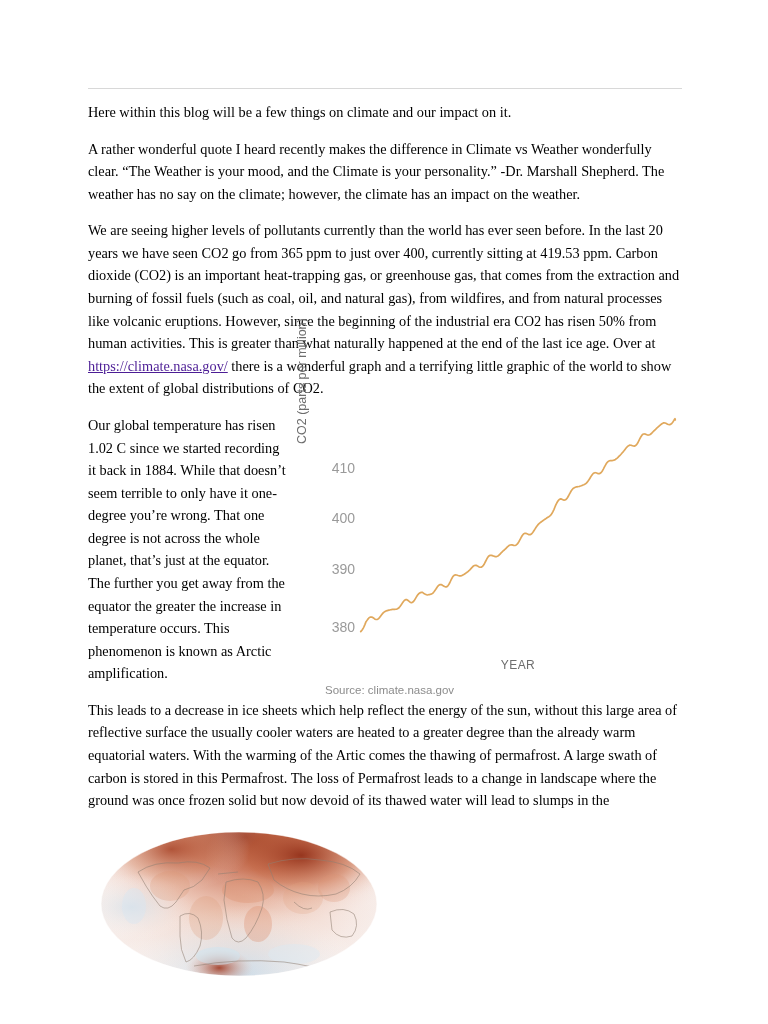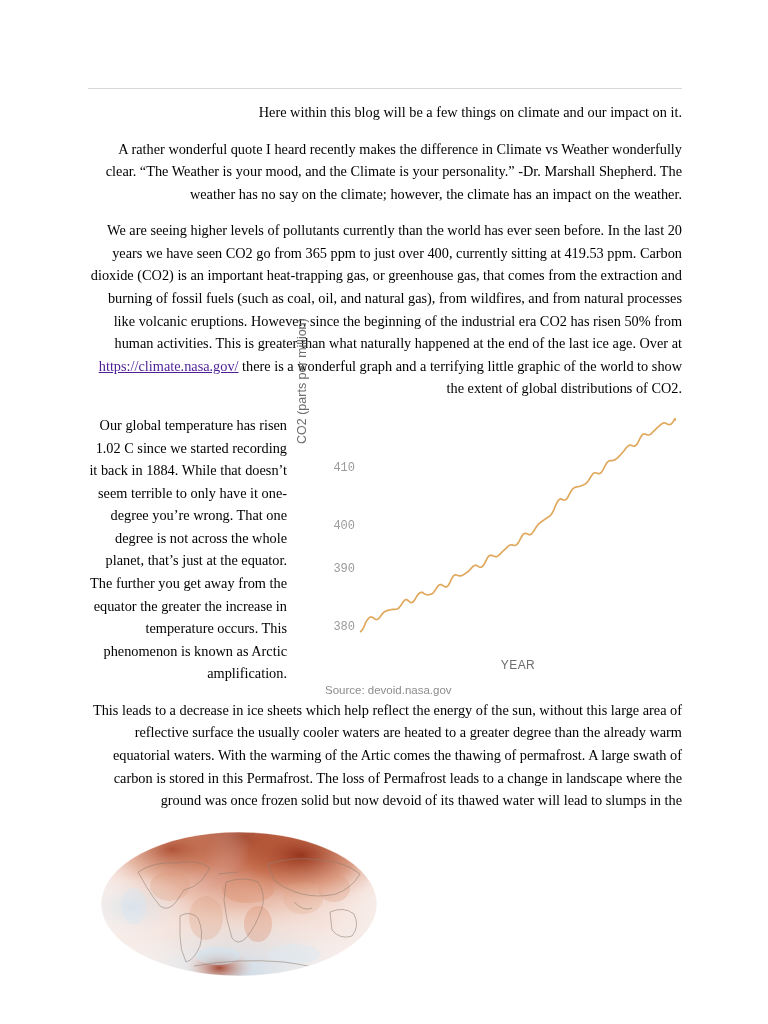--- a/index.html
+++ b/index.html
@@ -32,21 +32,21 @@
     height: 1px;
     background: #d8d8d8;
     width: 594px;
     margin: 0 0 12px 0;
   }
   p.body {
     font-size: 14.3px;
     line-height: 1.58;
     color: #000000;
     margin: 0 0 14px 0;
-    text-align: right;
+    text-align: left;
   }
   a.ext-link {
     color: #4c1d95;
     text-decoration: underline;
   }
 
   
   .chart-wrap {
     position: relative;
     width: 594px;
@@ -72,22 +72,22 @@
     font-family: "Liberation Sans", "DejaVu Sans", sans-serif;
     font-size: 12.5px;
     color: #6d6d6d;
     white-space: nowrap;
     text-align: left;
   }
   .y-ticks { position: absolute; left: 18px; top: 0; width: 40px; height: 218px; }
   .y-tick {
     position: absolute;
     right: 0;
-    font-family: Liberation Mono, monospace;
-    font-size: 12px;
+    font-family: Liberation Sans, sans-serif;
+    font-size: 14px;
     color: #9a9a9a;
     transform: translateY(-50%);
   }
   .plot {
     position: absolute;
     left: 62px; top: 6px;
     width: 318px; height: 212px;
   }
   .plot svg { display: block; width: 100%; height: 100%; overflow: visible; }
   .x-ticks {
@@ -147,34 +147,34 @@
     <div class="chart-wrap clearfix">
 
       <figure class="figure-chart">
         <div class="chart-area">
 
           <div class="y-axis-title">CO2 (parts per million)</div>
 
           <div class="y-ticks" id="y-ticks">
               <div class="y-tick" style="top: 213px;">380</div>
               <div class="y-tick" style="top: 154.905px;">390</div>
-              <div class="y-tick" style="top: 104.429px; margin-top: 8px;">400</div>
+              <div class="y-tick" style="top: 104.429px;">400</div>
               <div class="y-tick" style="top: 53.9524px;">410</div>
             </div>
 
           <div class="plot">
             <svg id="chart-svg" viewBox="0 0 318 212" preserveAspectRatio="none">
               <path id="co2-path" fill="none" stroke="#e0a85c" stroke-width="1.7" stroke-linejoin="round" stroke-linecap="round" d="M1.71 211.60 L 2.56 210.67 L 3.42 209.53 L 4.27 208.12 L 5.13 206.40 L 5.98 204.37 L 6.84 202.09 L 7.69 200.86 L 8.55 199.61 L 9.40 198.50 L 10.26 197.64 L 11.11 197.12 L 11.97 197.00 L 12.82 197.08 L 13.68 197.47 L 14.53 198.04 L 15.39 198.67 L 16.24 199.20 L 17.10 199.51 L 17.95 199.52 L 18.81 199.18 L 19.66 198.51 L 20.52 197.58 L 21.37 196.47 L 22.23 195.30 L 23.08 194.17 L 23.94 193.15 L 24.79 192.31 L 25.65 191.65 L 26.50 191.17 L 27.35 190.83 L 28.21 190.58 L 29.06 190.36 L 29.92 190.17 L 30.77 189.97 L 31.63 189.77 L 32.48 189.60 L 33.34 189.46 L 34.19 189.38 L 35.05 189.34 L 35.90 189.31 L 36.76 189.26 L 37.61 189.10 L 38.47 188.79 L 39.32 188.27 L 40.18 187.50 L 41.03 186.49 L 41.89 185.30 L 42.74 184.02 L 43.60 182.66 L 44.45 181.45 L 45.31 180.49 L 46.16 179.86 L 47.02 179.60 L 47.87 179.69 L 48.73 180.24 L 49.58 180.94 L 50.44 181.67 L 51.29 182.27 L 52.15 182.61 L 53.00 182.61 L 53.85 182.06 L 54.71 181.16 L 55.56 179.96 L 56.42 178.58 L 57.27 177.15 L 58.13 175.79 L 58.98 174.61 L 59.84 173.68 L 60.69 173.02 L 61.55 172.61 L 62.40 172.40 L 63.26 172.33 L 64.11 172.89 L 64.97 173.45 L 65.82 173.94 L 66.68 174.36 L 67.53 174.70 L 68.39 174.97 L 69.24 174.79 L 70.10 174.59 L 70.95 174.38 L 71.81 174.13 L 72.66 173.83 L 73.52 173.43 L 74.37 172.56 L 75.23 171.53 L 76.08 170.35 L 76.94 169.05 L 77.79 167.70 L 78.65 166.38 L 79.50 165.53 L 80.35 164.91 L 81.21 164.59 L 82.06 164.59 L 82.92 164.90 L 83.77 165.44 L 84.63 165.94 L 85.48 166.44 L 86.34 166.78 L 87.19 166.86 L 88.05 166.57 L 88.90 165.89 L 89.76 164.59 L 90.61 163.01 L 91.47 161.25 L 92.32 159.46 L 93.18 157.79 L 94.03 156.34 L 94.89 155.54 L 95.74 155.07 L 96.60 154.92 L 97.45 155.01 L 98.31 155.26 L 99.16 155.55 L 100.02 155.80 L 100.87 155.93 L 101.73 155.90 L 102.58 155.69 L 103.44 155.33 L 104.29 154.85 L 105.15 154.30 L 106.00 153.72 L 106.85 153.12 L 107.71 152.51 L 108.56 151.88 L 109.42 151.21 L 110.27 150.40 L 111.13 149.53 L 111.98 148.60 L 112.84 147.65 L 113.69 146.75 L 114.55 145.96 L 115.40 145.52 L 116.26 145.31 L 117.11 145.36 L 117.97 145.65 L 118.82 146.13 L 119.68 146.69 L 120.53 147.05 L 121.39 147.24 L 122.24 147.17 L 123.10 146.75 L 123.95 145.96 L 124.81 144.81 L 125.66 143.23 L 126.52 141.50 L 127.37 139.78 L 128.23 138.19 L 129.08 136.88 L 129.94 135.91 L 130.79 135.41 L 131.65 135.25 L 132.50 135.37 L 133.35 135.64 L 134.21 135.95 L 135.06 136.17 L 135.92 136.55 L 136.77 136.69 L 137.63 136.56 L 138.48 136.21 L 139.34 135.67 L 140.19 135.02 L 141.05 134.07 L 141.90 133.14 L 142.76 132.26 L 143.61 131.45 L 144.47 130.70 L 145.32 129.99 L 146.18 129.13 L 147.03 128.28 L 147.89 127.44 L 148.74 126.64 L 149.60 125.91 L 150.45 125.29 L 151.31 125.00 L 152.16 124.88 L 153.02 124.93 L 153.87 125.09 L 154.73 125.30 L 155.58 125.47 L 156.44 125.31 L 157.29 124.90 L 158.15 124.18 L 159.00 123.13 L 159.85 121.77 L 160.71 120.18 L 161.56 118.56 L 162.42 116.97 L 163.27 115.55 L 164.13 114.42 L 164.98 113.66 L 165.84 113.29 L 166.69 113.27 L 167.55 113.53 L 168.40 113.94 L 169.26 114.36 L 170.11 114.66 L 170.97 114.71 L 171.82 114.38 L 172.68 113.72 L 173.53 112.76 L 174.39 111.58 L 175.24 110.26 L 176.10 108.91 L 176.95 107.52 L 177.81 106.26 L 178.66 105.14 L 179.52 104.19 L 180.37 103.37 L 181.23 102.64 L 182.08 101.98 L 182.94 101.34 L 183.79 100.72 L 184.65 100.12 L 185.50 99.56 L 186.35 99.06 L 187.21 98.38 L 188.06 97.78 L 188.92 97.24 L 189.77 96.71 L 190.63 96.13 L 191.48 95.42 L 192.34 94.33 L 193.19 93.00 L 194.05 91.40 L 194.90 89.55 L 195.76 87.52 L 196.61 85.41 L 197.47 83.62 L 198.32 82.00 L 199.18 80.67 L 200.03 79.70 L 200.89 79.11 L 201.74 78.86 L 202.60 79.12 L 203.45 79.51 L 204.31 79.88 L 205.16 80.09 L 206.02 80.02 L 206.87 79.59 L 207.73 78.71 L 208.58 77.50 L 209.44 76.03 L 210.29 74.42 L 211.15 72.80 L 212.00 71.27 L 212.85 70.02 L 213.71 68.99 L 214.56 68.21 L 215.42 67.65 L 216.27 67.25 L 217.13 66.94 L 217.98 66.83 L 218.84 66.71 L 219.69 66.54 L 220.55 66.32 L 221.40 66.06 L 222.26 65.78 L 223.11 65.41 L 223.97 65.04 L 224.82 64.66 L 225.68 64.24 L 226.53 63.73 L 227.39 63.08 L 228.24 62.17 L 229.10 61.08 L 229.95 59.81 L 230.81 58.43 L 231.66 57.00 L 232.52 55.64 L 233.37 54.46 L 234.23 53.54 L 235.08 52.95 L 235.94 52.70 L 236.79 52.76 L 237.65 53.04 L 238.50 53.32 L 239.35 53.56 L 240.21 53.61 L 241.06 53.36 L 241.92 52.74 L 242.77 51.72 L 243.63 50.44 L 244.48 48.90 L 245.34 47.23 L 246.19 45.58 L 247.05 44.06 L 247.90 42.79 L 248.76 41.82 L 249.61 41.16 L 250.47 40.78 L 251.32 40.61 L 252.18 40.56 L 253.03 40.53 L 253.89 40.44 L 254.74 40.23 L 255.60 39.89 L 256.45 39.40 L 257.31 38.80 L 258.16 38.12 L 259.02 37.31 L 259.87 36.48 L 260.73 35.62 L 261.58 34.74 L 262.44 33.80 L 263.29 32.77 L 264.15 31.82 L 265.00 30.78 L 265.85 29.68 L 266.71 28.57 L 267.56 27.53 L 268.42 26.64 L 269.27 25.88 L 270.13 25.40 L 270.98 25.19 L 271.84 25.24 L 272.69 25.45 L 273.55 25.73 L 274.40 26.02 L 275.26 26.11 L 276.11 25.89 L 276.97 25.30 L 277.82 24.33 L 278.68 23.03 L 279.53 21.40 L 280.39 19.66 L 281.24 17.96 L 282.10 16.44 L 282.95 15.21 L 283.81 14.33 L 284.66 13.99 L 285.52 13.96 L 286.37 14.17 L 287.23 14.49 L 288.08 14.82 L 288.94 15.04 L 289.79 14.99 L 290.65 14.72 L 291.50 14.22 L 292.35 13.52 L 293.21 12.68 L 294.06 11.77 L 294.92 10.91 L 295.77 10.06 L 296.63 9.26 L 297.48 8.48 L 298.34 7.73 L 299.19 6.98 L 300.05 6.22 L 300.90 5.45 L 301.76 4.69 L 302.61 3.99 L 303.47 3.39 L 304.32 2.95 L 305.18 2.87 L 306.03 2.99 L 306.89 3.30 L 307.74 3.71 L 308.60 4.16 L 309.45 4.52 L 310.31 4.69 L 311.16 4.57 L 312.02 4.11 L 312.87 3.31 L 313.73 2.20 L 314.58 0.89 L 314.87 0.43 L 315.15 -0.04 L 315.44 -0.50 L 315.72 -0.95 L 316.01 -1.39 L 316.29 -0.15"></path>
             </svg>
           </div>
 
 
           <div class="x-axis-title">YEAR</div>
 
-          <figcaption class="chart-source">Source: devoid.nasa.gov</figcaption>
+          <figcaption class="chart-source">Source: climate.nasa.gov</figcaption>
         </div>
       </figure>
 
       <p class="body">Our global temperature has risen 1.02 C since we started recording it back in 1884. While that doesn’t seem terrible to only have it one-degree you’re wrong. That one degree is not across the whole planet, that’s just at the equator. The further you get away from the equator the greater the increase in temperature occurs. This phenomenon is known as Arctic amplification.</p>
 
       <p class="body">This leads to a decrease in ice sheets which help reflect the energy of the sun, without this large area of reflective surface the usually cooler waters are heated to a greater degree than the already warm equatorial waters. With the warming of the Artic comes the thawing of permafrost. A large swath of carbon is stored in this Permafrost. The loss of Permafrost leads to a change in landscape where the ground was once frozen solid but now devoid of its thawed water will lead to slumps in the</p>
     </div>
 
     <div class="map-wrap clearfix">
       <figure class="figure-map">

